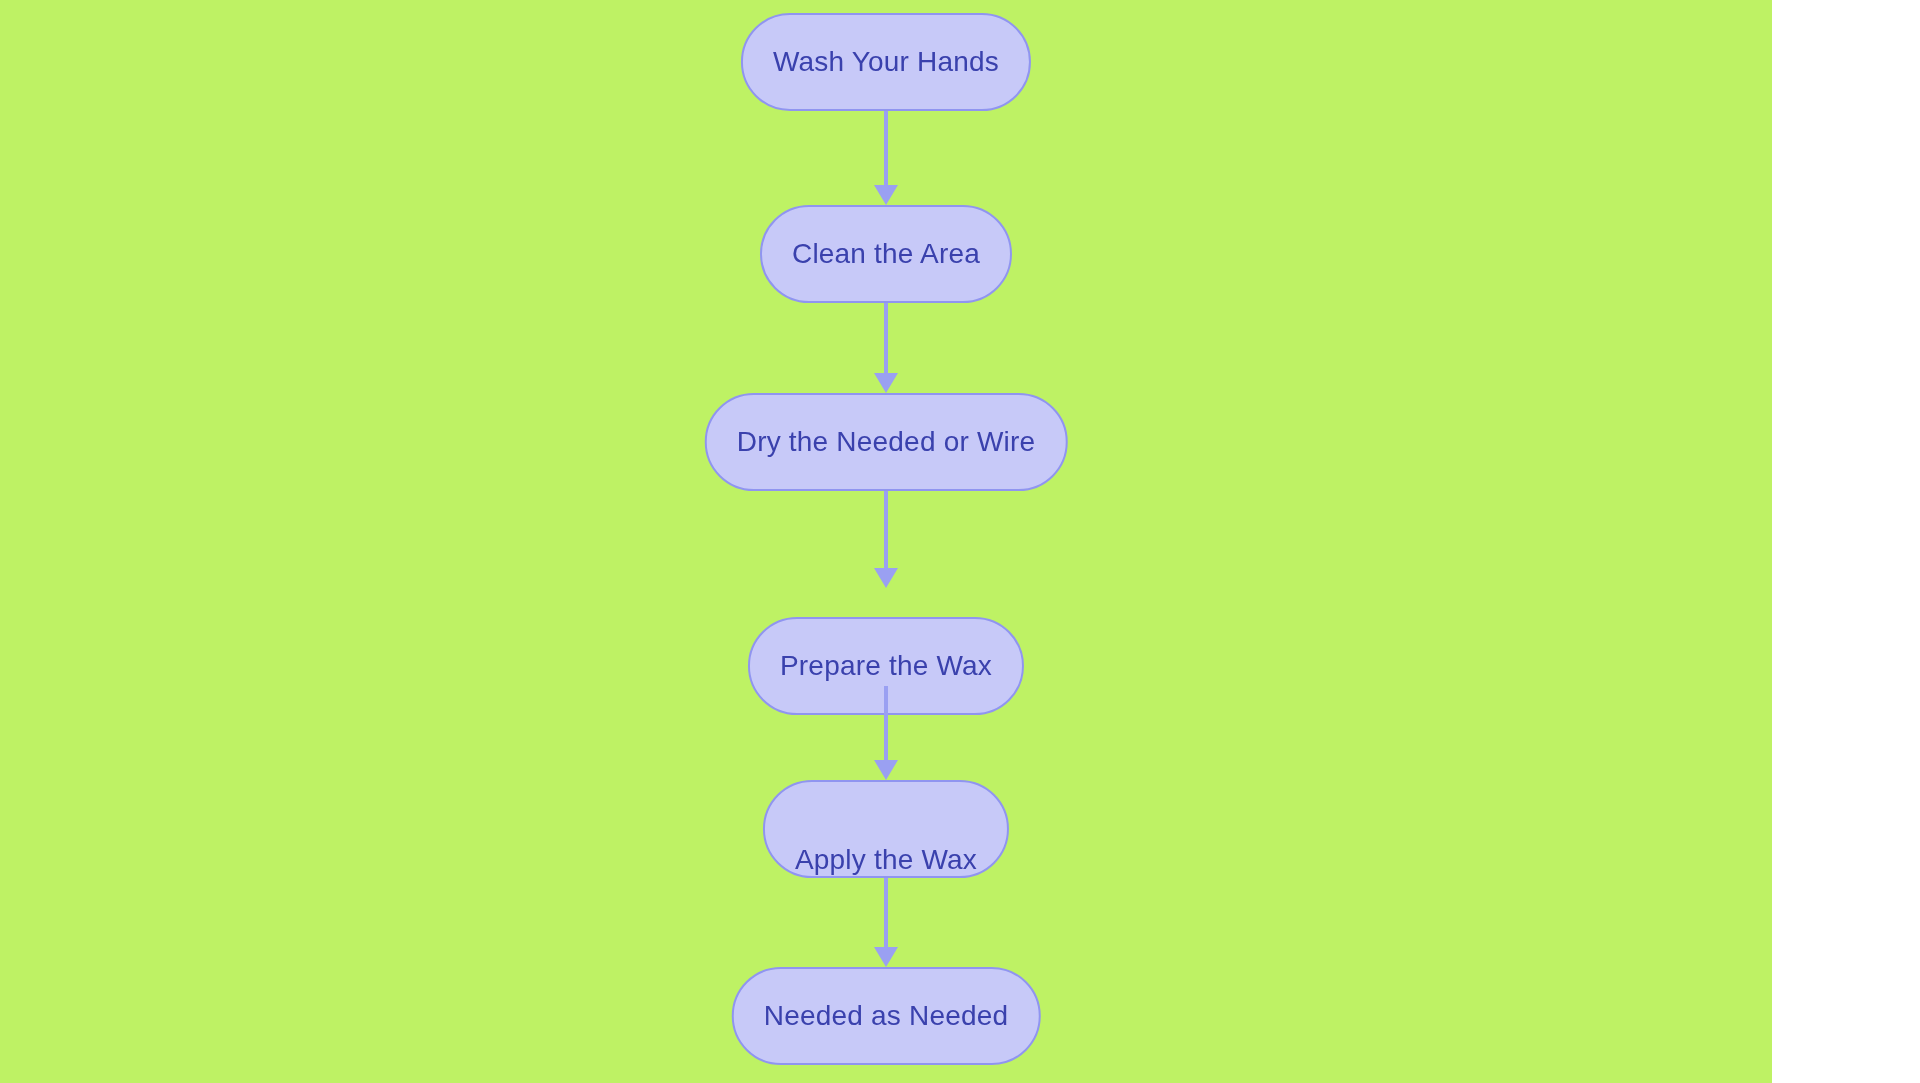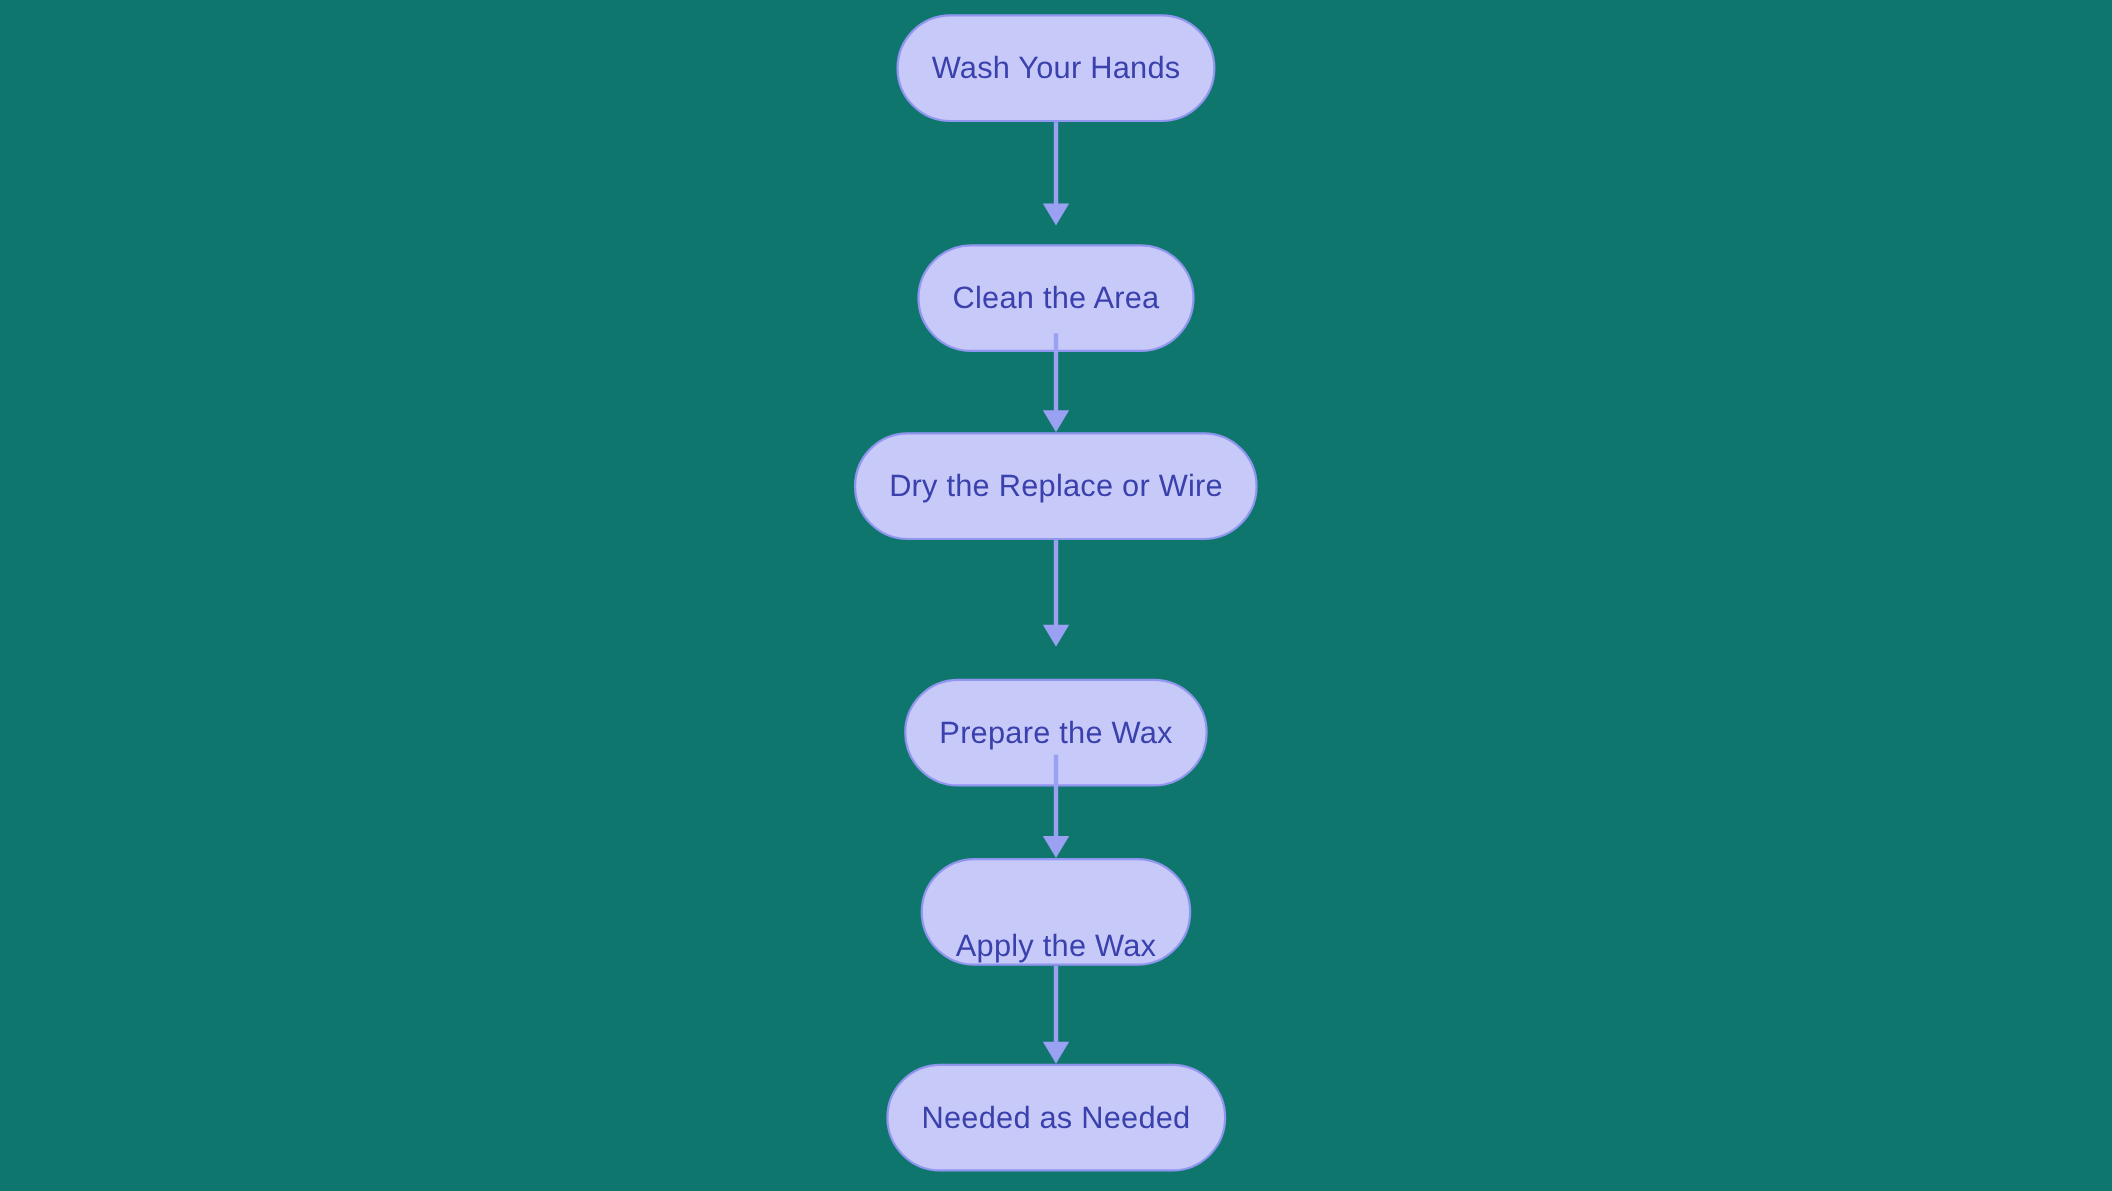--- a/index.html
+++ b/index.html
@@ -3,23 +3,23 @@
 <meta charset="utf-8">
 <style>
   html, body {
     margin: 0;
     padding: 0;
     background: #ffffff;
     font-family: "Liberation Sans", sans-serif;
   }
   .canvas {
     position: relative;
-    width: 1920px;
+    width: 1772px;
     height: 1083px;
-    background: #0f766e;
+    background: #bef264;
     overflow: hidden;
   }
   .flow-node {
     position: absolute;
     left: 50%;
     transform: translateX(-50%);
     height: 98px;
     padding: 0 30px;
     min-width: 175px;
     box-sizing: border-box;
@@ -65,26 +65,26 @@
 </style>
 </head>
 <body>
 
 <div class="canvas">
 
     <div class="flow-node" style="top: 13px;">
       <span class="flow-node-label">Wash Your Hands</span>
     </div>
 
-    <div class="flow-node" style="top: 205px; margin-top: 17px;">
+    <div class="flow-node" style="top: 205px;">
       <span class="flow-node-label">Clean the Area</span>
     </div>
 
     <div class="flow-node" style="top: 393px;">
-      <span class="flow-node-label">Dry the Replace or Wire</span>
+      <span class="flow-node-label">Dry the Needed or Wire</span>
     </div>
 
     <div class="flow-node" style="top: 617px;">
       <span class="flow-node-label">Prepare the Wax</span>
     </div>
 
     <div class="flow-node" style="top: 780px; align-items: flex-end;">
       <span class="flow-node-label">Apply the Wax</span>
     </div>
 

